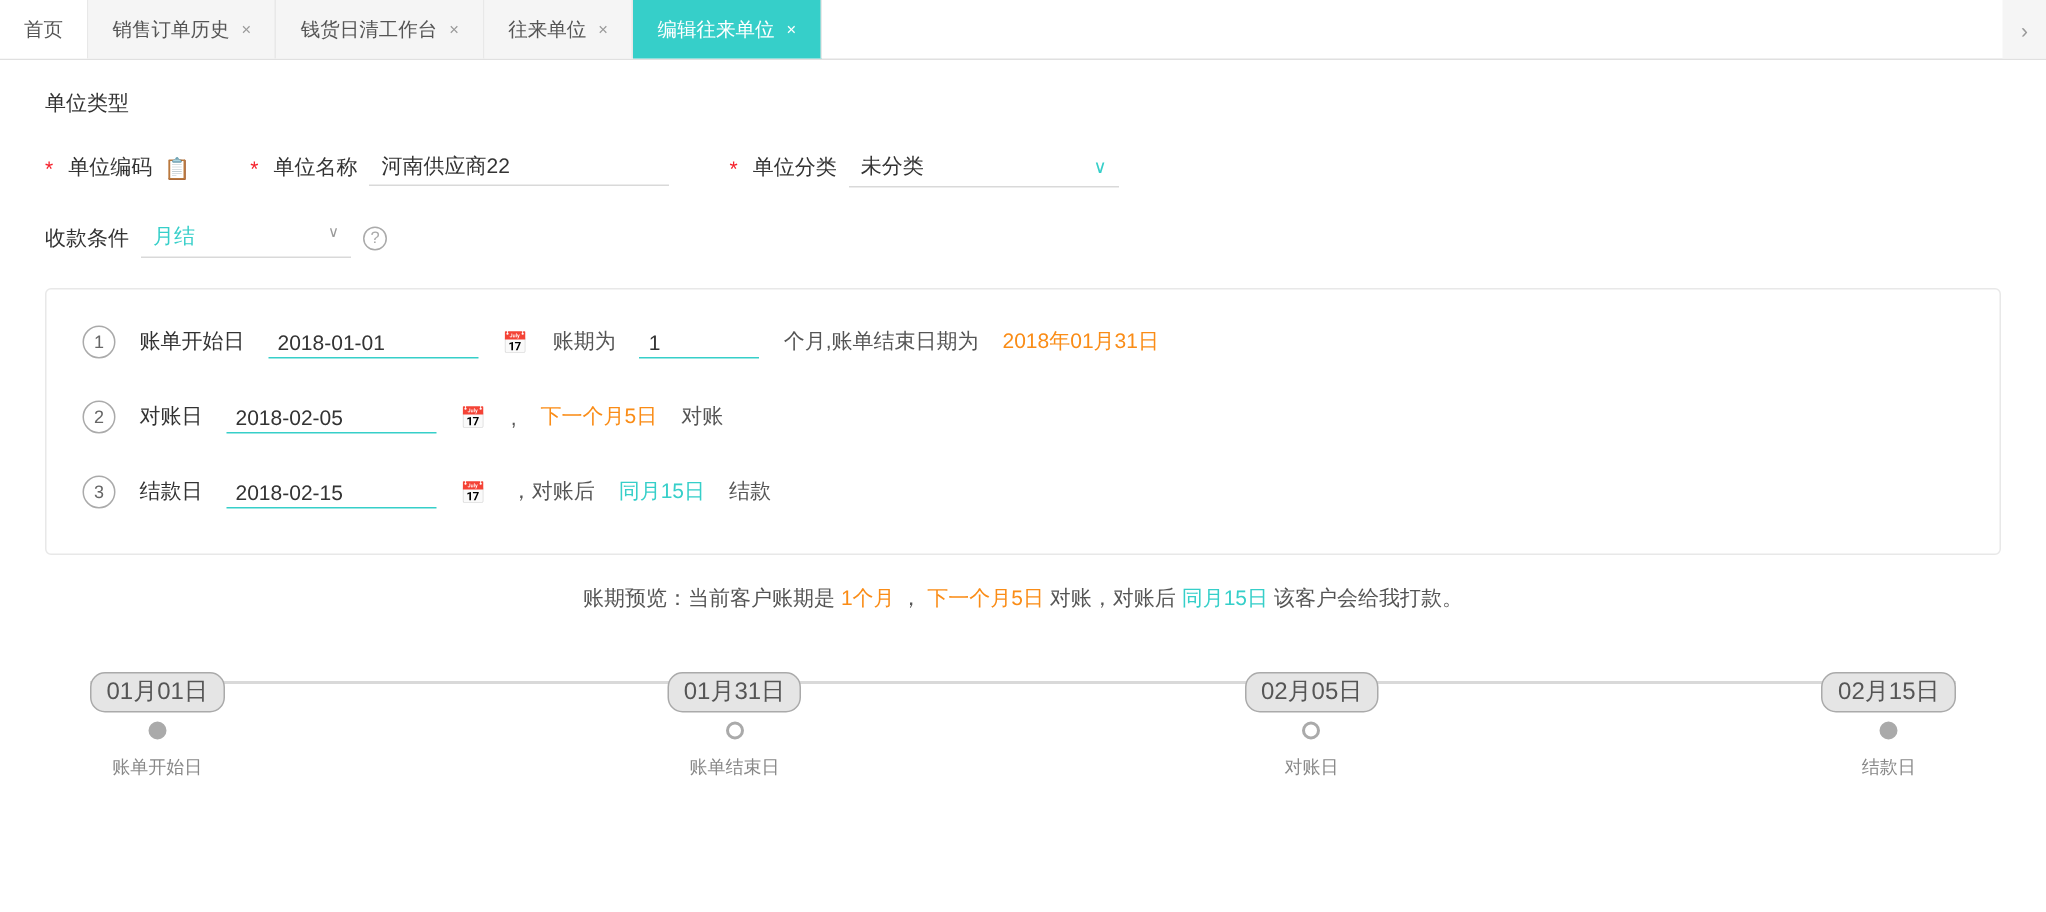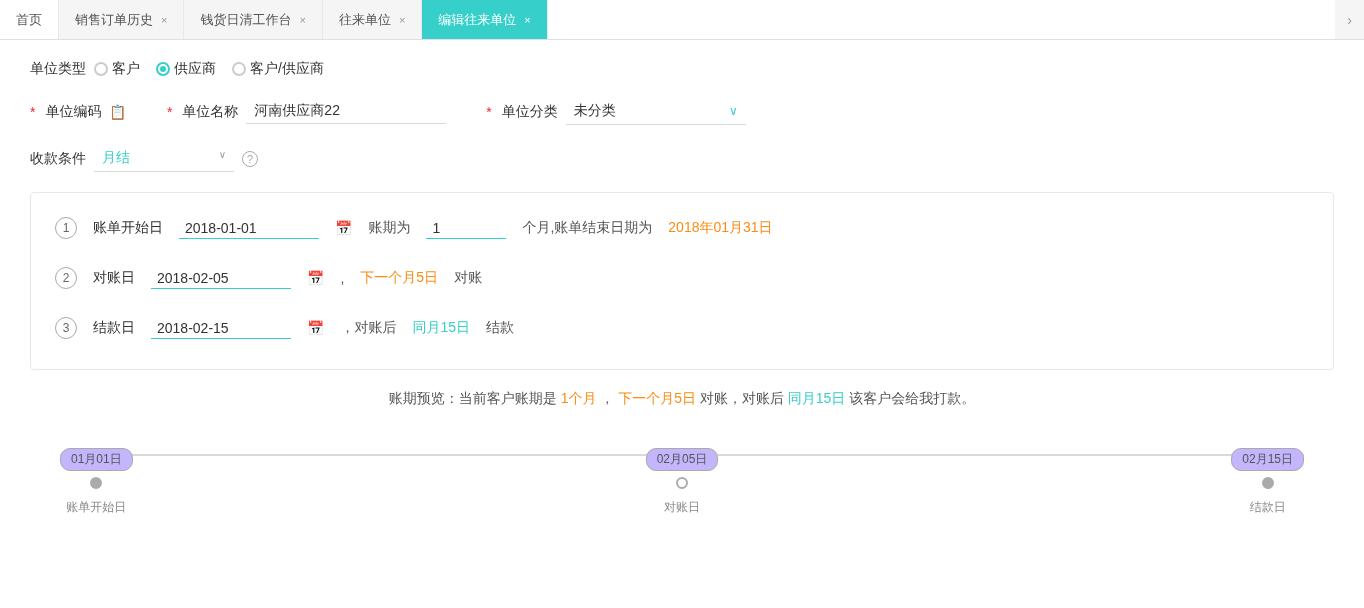--- a/index.html
+++ b/index.html
@@ -276,23 +276,23 @@
       border-radius: 50%;
       border: 2px solid #aaa;
       background: #fff;
     }
     .timeline-node.start { background: #aaa; }
     .timeline-node.end { background: #aaa; }
     .timeline-date-badge {
       border: 1px solid #aaa;
       border-radius: 10px;
       padding: 2px 10px;
-      font-size: 12px;
+      font-size: 16px;
       color: #555;
-      background: #c4b5fd;
+      background: #e5e5e5;
       white-space: nowrap;
     }
     .timeline-label {
       font-size: 12px;
       color: #888;
       margin-top: 4px;
       text-align: center;
     }
 
     .inline-text { font-size: 14px; color: #555; }
@@ -321,34 +321,20 @@
     <span class="close-icon">×</span>
   </div>
   <div class="tab-bar-arrow">›</div>
 </div>
 
 <div class="main-content">
 
   <div class="form-row">
     <div class="form-group">
       <span class="form-label">单位类型</span>
-      <div class="radio-group">
-        <label class="radio-item">
-          <div class="radio-circle"></div>
-          <span>客户</span>
-        </label>
-        <label class="radio-item">
-          <div class="radio-circle checked"></div>
-          <span>供应商</span>
-        </label>
-        <label class="radio-item">
-          <div class="radio-circle"></div>
-          <span>客户/供应商</span>
-        </label>
-      </div>
     </div>
   </div>
 
   <div class="form-row" style="gap:40px;">
     <div class="form-group">
       <span class="required-star">*</span>
       <span class="form-label">单位编码</span>
       <span class="cal-icon">📋</span>
     </div>
     <div class="form-group">
@@ -425,20 +411,26 @@
     <div class="timeline-line"></div>
     <div class="timeline-points">
       <div class="timeline-point">
         <div style="height:10px;"></div>
         <div class="timeline-date-badge">01月01日</div>
         <div class="timeline-node start"></div>
         <div class="timeline-label">账单开始日</div>
       </div>
       <div class="timeline-point">
         <div style="height:10px;"></div>
+        <div class="timeline-date-badge">01月31日</div>
+        <div class="timeline-node"></div>
+        <div class="timeline-label">账单结束日</div>
+      </div>
+      <div class="timeline-point">
+        <div style="height:10px;"></div>
         <div class="timeline-date-badge">02月05日</div>
         <div class="timeline-node"></div>
         <div class="timeline-label">对账日</div>
       </div>
       <div class="timeline-point">
         <div style="height:10px;"></div>
         <div class="timeline-date-badge">02月15日</div>
         <div class="timeline-node end"></div>
         <div class="timeline-label">结款日</div>
       </div>

